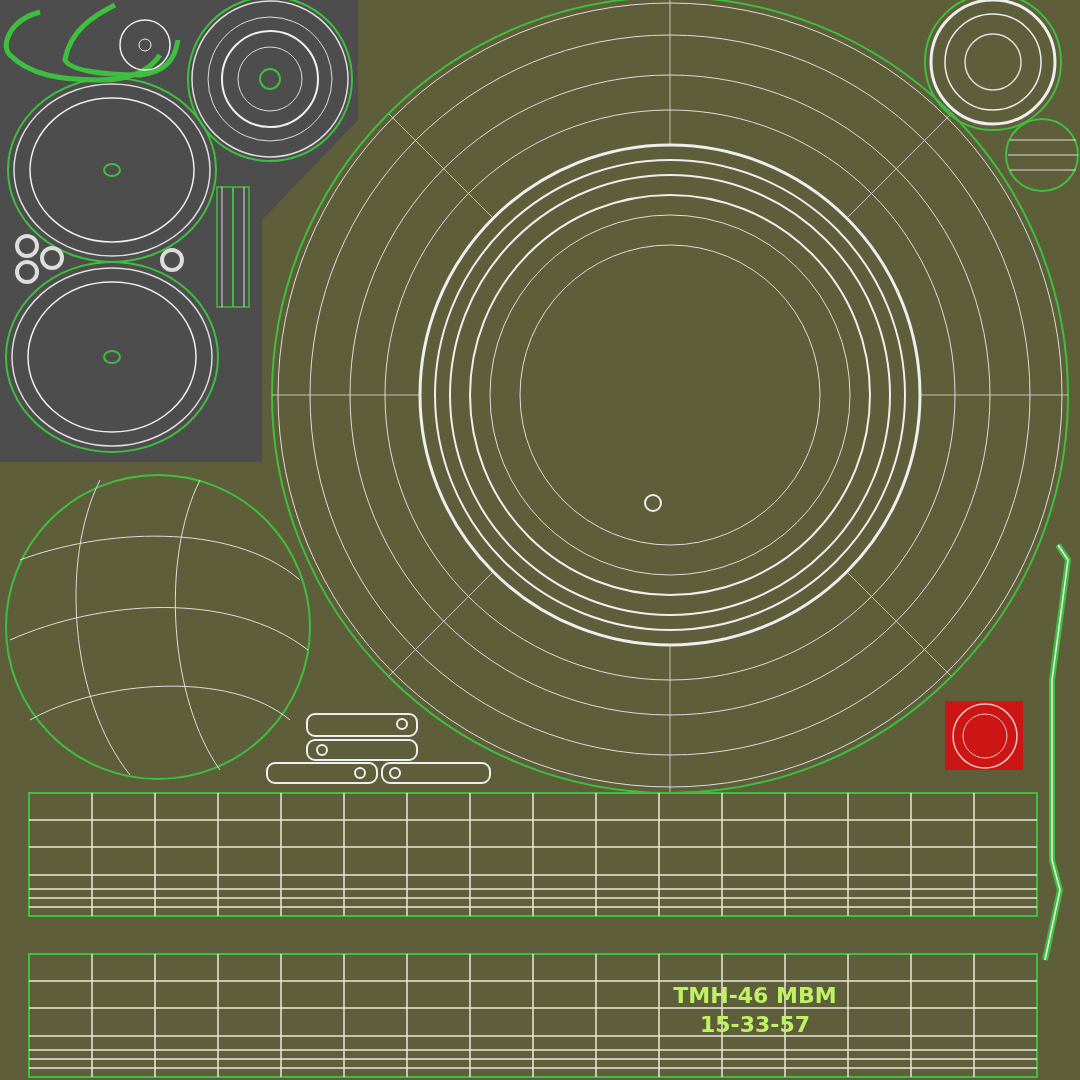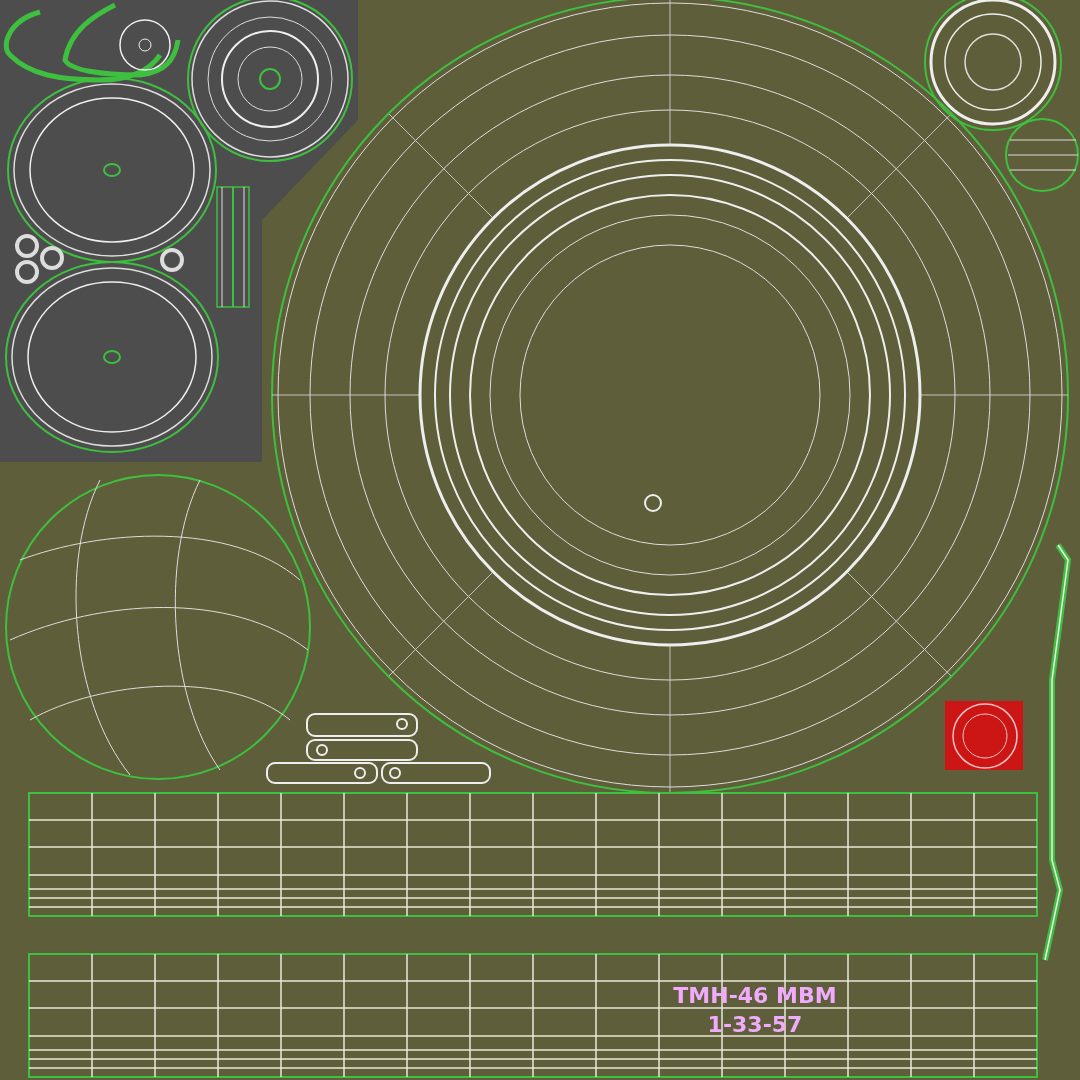--- a/index.html
+++ b/index.html
@@ -1,18 +1,18 @@
 <!DOCTYPE html>
 <html><head>
 <meta charset="utf-8">
 <style>
   html,body{margin:0;padding:0;}
   body{width:1080px;height:1080px;overflow:hidden;background:#5e5e3a;font-family:"DejaVu Sans",sans-serif;}
   #uv{position:absolute;left:0;top:0;width:1080px;height:1080px;}
-  .label{position:absolute;left:640px;width:230px;text-align:center;color:#f0abfc;font-weight:bold;font-size:22px;line-height:28px;font-family:"DejaVu Sans",sans-serif;}
+  .label{position:absolute;left:640px;width:230px;text-align:center;color:#bef264;font-weight:bold;font-size:22px;line-height:28px;font-family:"DejaVu Sans",sans-serif;}
 </style>
 </head>
 <body>
 
 <svg id="uv" viewBox="0 0 1080 1080" xmlns="http://www.w3.org/2000/svg">
   <defs>
     <pattern id="spokes" patternUnits="userSpaceOnUse" width="10" height="10"></pattern>
   </defs>
 
   <rect x="0" y="0" width="1080" height="1080" fill="#5e5e3a"></rect>
@@ -176,13 +176,13 @@
       <line x1="659" y1="954" x2="659" y2="1077"></line>
     <line x1="722" y1="954" x2="722" y2="1077"></line>
       <line x1="785" y1="954" x2="785" y2="1077"></line>
     <line x1="848" y1="954" x2="848" y2="1077"></line>
       <line x1="911" y1="954" x2="911" y2="1077"></line>
     <line x1="974" y1="954" x2="974" y2="1077"></line>
   </g>
 </svg>
 
 <div class="label" style="top:982px;">ТМН-46 МВМ</div>
-<div class="label" style="top:1011px;">1-33-57</div>
+<div class="label" style="top:1011px;">15-33-57</div>
 
 </body></html>

